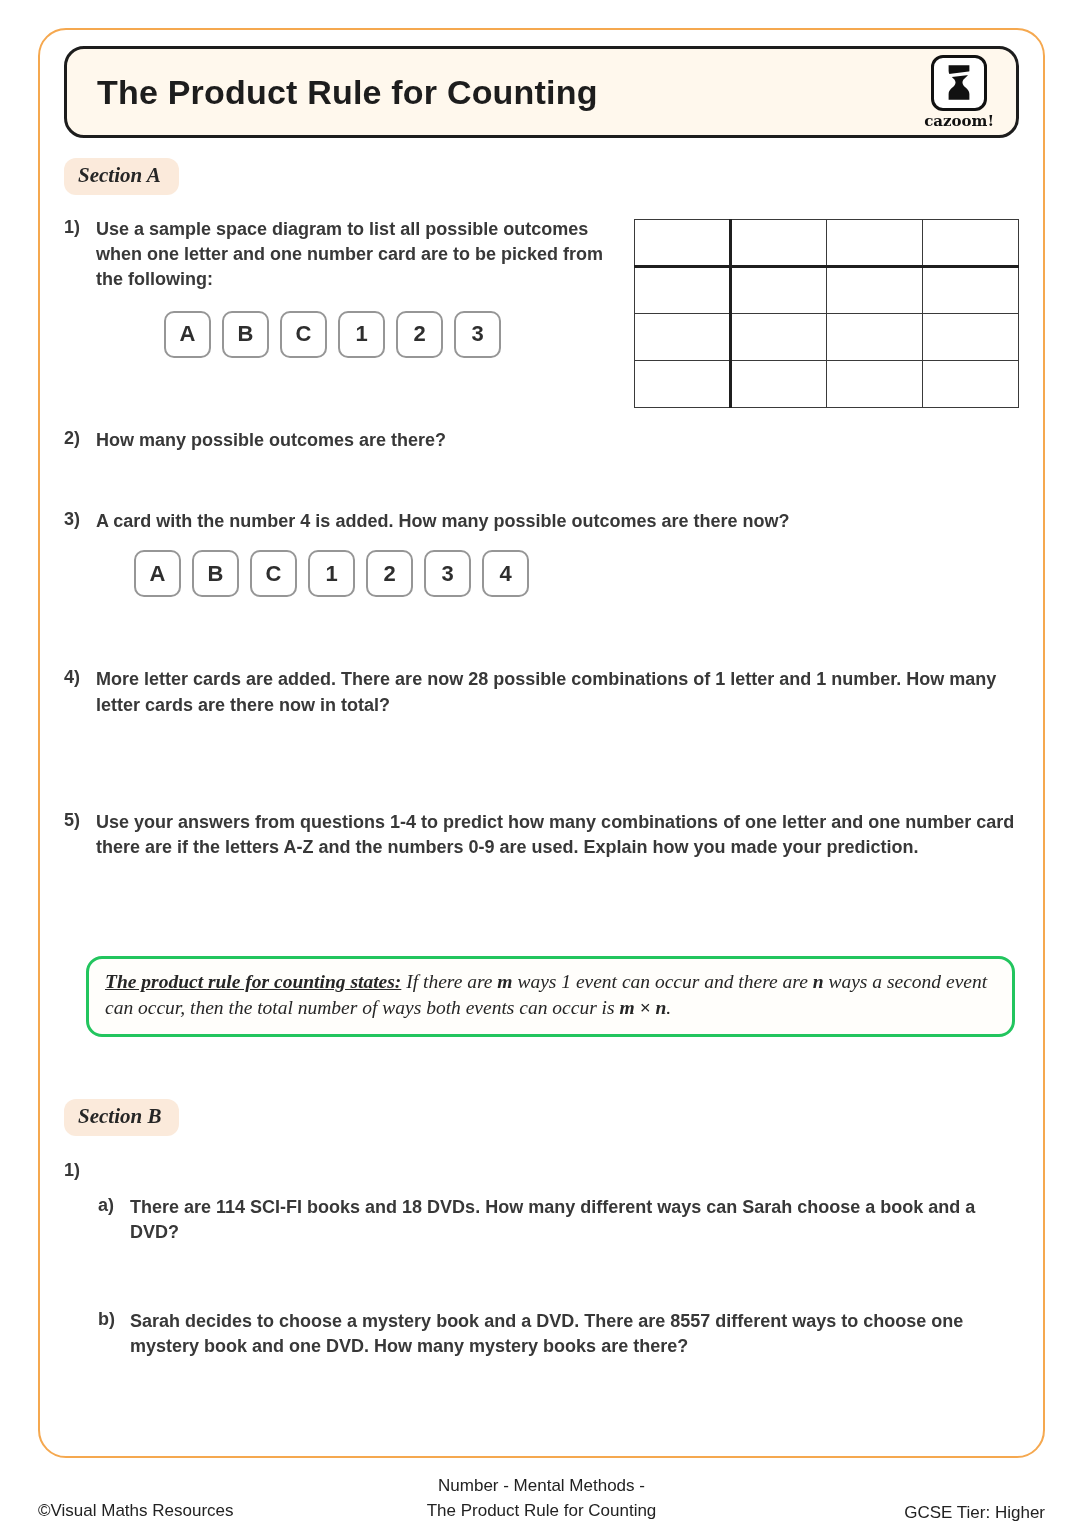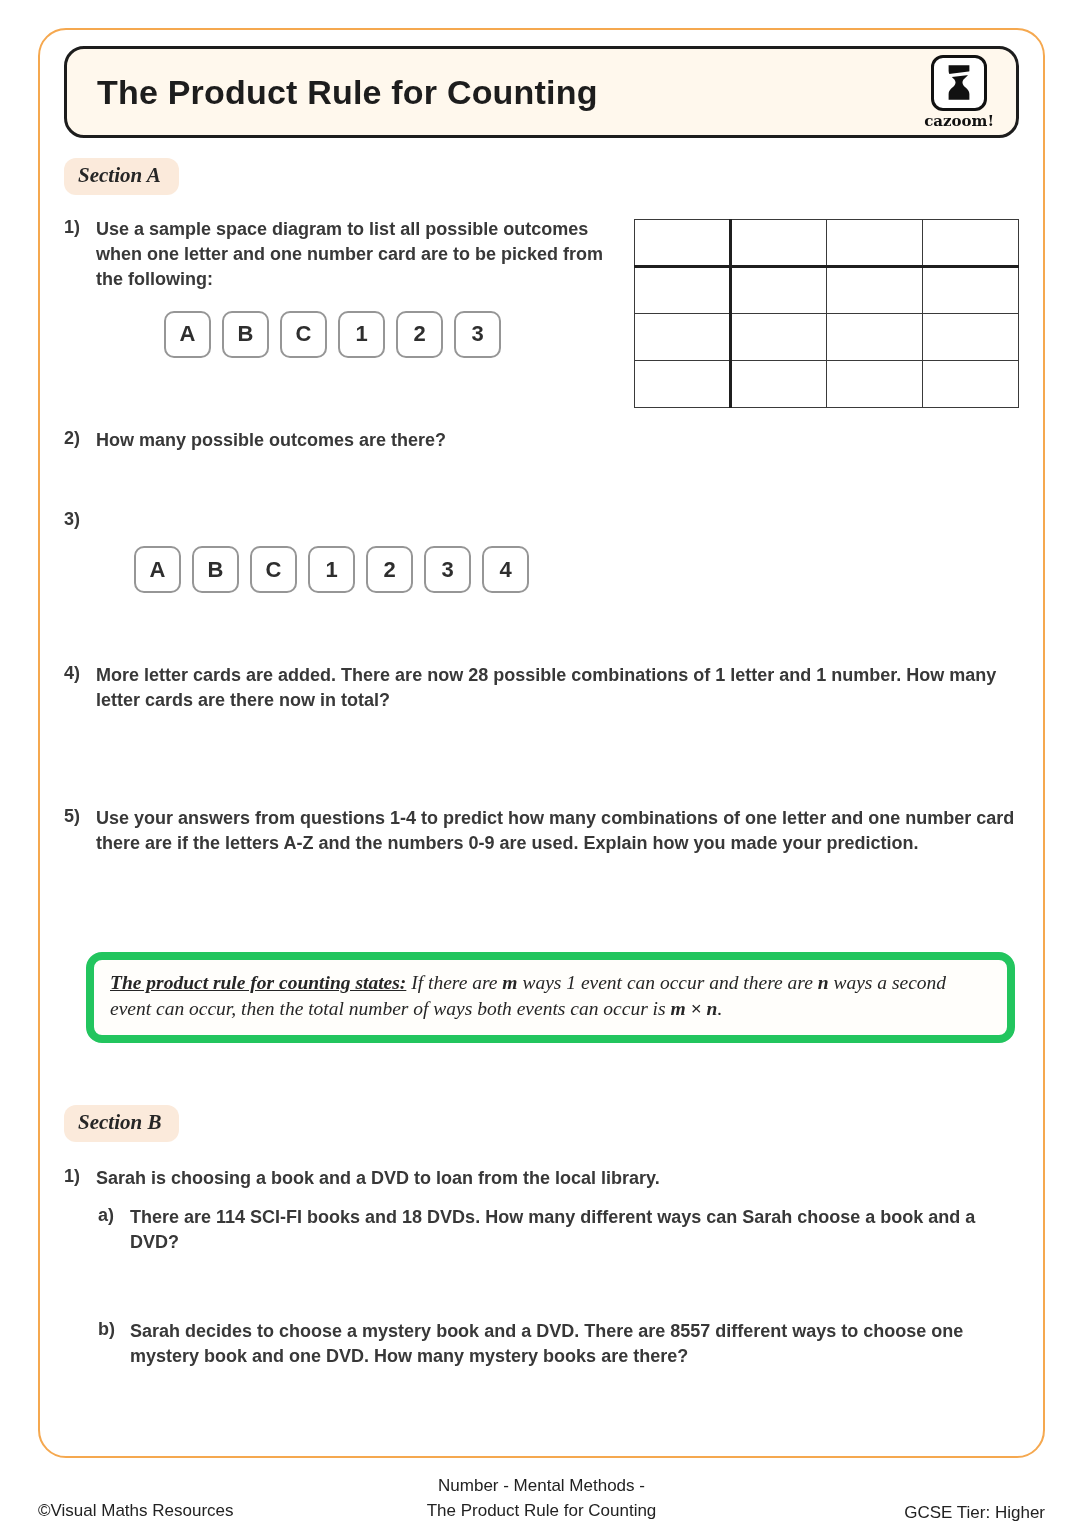--- a/index.html
+++ b/index.html
@@ -116,21 +116,21 @@
   .mt-q2 { margin-top: 20px; }
   .mt-q3 { margin-top: 56px; }
   .mt-q4 { margin-top: 70px; }
   .mt-q5 { margin-top: 92px; }
 
   
   .callout {
     margin-top: 96px;
     margin-left: 22px;
     margin-right: 4px;
-    border: 8px solid #22c55e;
+    border: 3px solid #22c55e;
     border-radius: 16px;
     background: #FFFEFB;
     padding: 10px 20px 12px 16px;
     font-family: "Liberation Serif", serif;
     font-style: italic;
     font-size: 19.5px;
     line-height: 1.35;
     color: #262626;
   }
   .callout .rule-label { text-decoration: underline; font-weight: 700; }
@@ -229,20 +229,21 @@
     </div>
   </div>
 
   <div class="question mt-q2">
     <span class="qnum">2)</span>
     <span class="qtext">How many possible outcomes are there?</span>
   </div>
 
   <div class="question mt-q3">
     <span class="qnum">3)</span>
+    <span class="qtext">A card with the number 4 is added. How many possible outcomes are there now?</span>
   </div>
   <div class="cards set2">
     <span class="card">A</span>
     <span class="card">B</span>
     <span class="card">C</span>
     <span class="card">1</span>
     <span class="card">2</span>
     <span class="card">3</span>
     <span class="card">4</span>
   </div>
@@ -260,21 +261,20 @@
   <div class="callout">
     <span class="rule-label">The product rule for counting states:</span><span> If there are </span><span class="mvar">m</span><span> ways 1 event can occur and there are </span><span class="mvar">n</span><span> ways a second event can occur, then the total number of ways both events can occur is </span><span class="mvar">m × n</span><span>.</span>
   </div>
 
   <div class="mt-secb">
     <span class="section-pill">Section B</span>
   </div>
 
   <div class="question mt-bq1">
     <span class="qnum">1)</span>
-    <span class="qtext">Sarah is choosing a book and a DVD to loan from the local library.</span>
   </div>
 
   <div class="question sub mt-ba">
     <span class="qnum">a)</span>
     <span class="qtext">There are 114 SCI-FI books and 18 DVDs. How many different ways can Sarah choose a book and a DVD?</span>
   </div>
 
   <div class="question sub mt-bb">
     <span class="qnum">b)</span>
     <span class="qtext">Sarah decides to choose a mystery book and a DVD. There are 8557 different ways to choose one mystery book and one DVD. How many mystery books are there?</span>

